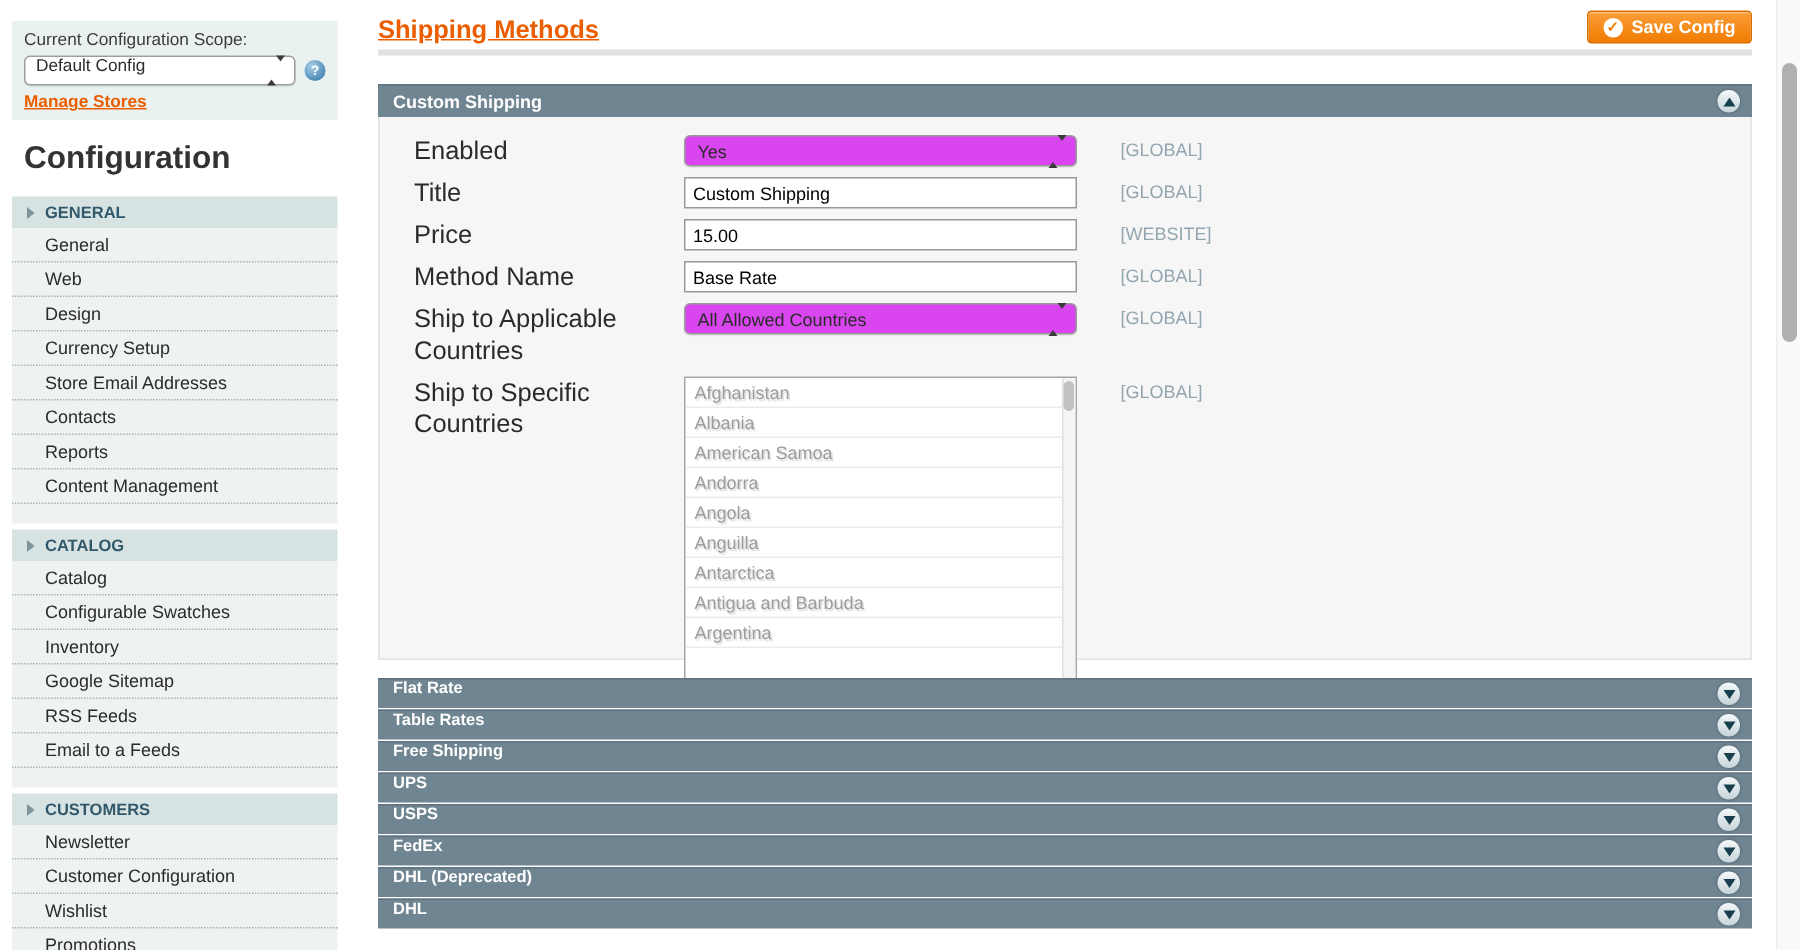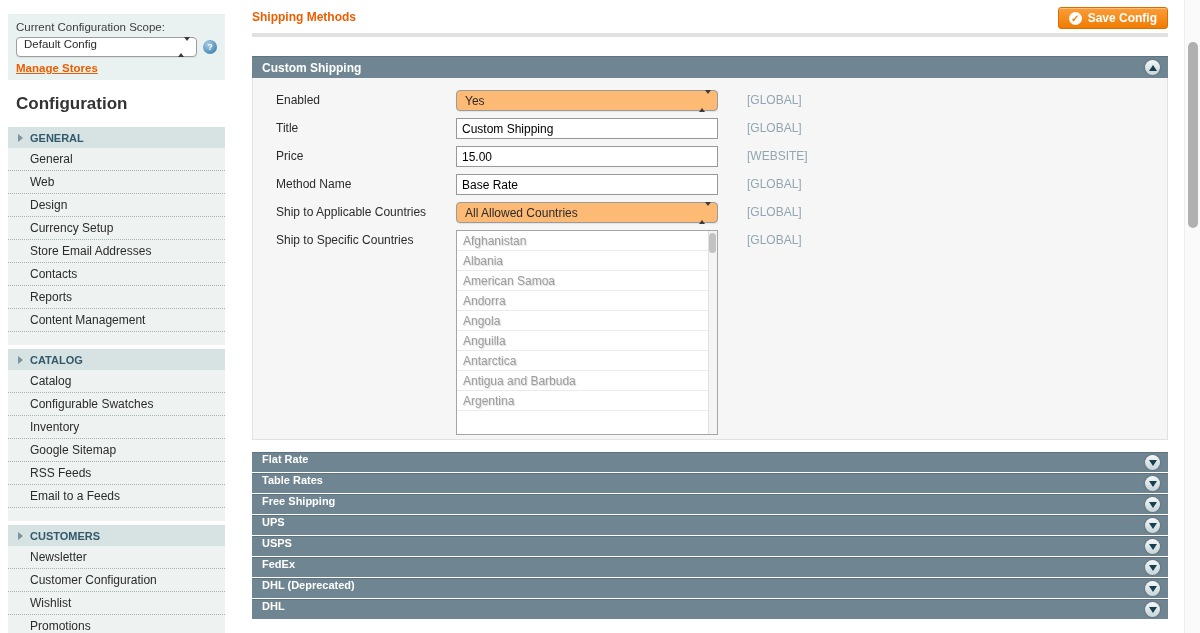--- a/index.html
+++ b/index.html
@@ -12,34 +12,34 @@
   .scope-caption { font-size:11.5px; color:#3c3c3c; margin-bottom:4px; }
   .scope-row { display:flex; align-items:center; }
   .scope-select { width:181px; height:20px; background:#fff; border:1px solid #9d9d9d;
     border-radius:4px; display:flex; align-items:flex-start; padding:0 18px 0 7px;
     position:relative; font-size:11.5px; cursor:pointer; box-shadow:0 1px 1px rgba(0,0,0,.07); }
   .help-icon { width:14px; height:14px; border-radius:50%; margin-left:6px; flex:none;
     background:radial-gradient(circle at 35% 30%, #a6cde5, #4d8bb7 72%);
     color:#fff; font-size:9px; font-weight:bold; text-align:center; line-height:14px; }
   .manage-stores { display:inline-block; margin-top:5px; font-size:11.5px; font-weight:bold;
     color:#eb5e00; text-decoration:underline; cursor:pointer; }
-  .sidebar-title { font-size:17px; font-weight:bold; color:#333; padding:14px 0 13px 8px; }
+  .sidebar-title { font-size:21px; font-weight:bold; color:#333; padding:14px 0 13px 8px; }
   .side-section { margin-bottom:4px; }
   .side-header { height:21px; background:#d7e3e2; position:relative; display:flex;
     align-items:center; cursor:pointer; }
   .side-arrow { position:absolute; left:10px; width:0; height:0;
     border-left:5px solid #7e939b; border-top:4px solid transparent; border-bottom:4px solid transparent; }
   .side-header-label { margin-left:22px; font-size:11px; font-weight:bold; color:#31596b; }
   .side-items { list-style:none; background:#eef3f1; padding-bottom:13px; }
   .side-items li { height:23px; line-height:22px; padding-left:22px; font-size:12px;
     color:#2b2b2b; border-bottom:1px dotted #a8b2b2; cursor:pointer; }
 
   
   #main { position:absolute; left:252px; top:0; width:916px; height:633px; }
-  .page-title { position:absolute; left:0; top:10px; font-size:12px; font-weight:bold; color:#eb5e00; }
+  .page-title { position:absolute; left:0; top:10px; font-size:17px; font-weight:bold; color:#eb5e00;text-decoration:underline; }
   .save-btn { position:absolute; right:0; top:7px; height:22px; display:flex; align-items:center;
     gap:6px; padding:0 10px; background:linear-gradient(#fb9d38,#f07c02);
     border:1px solid #da6f00; border-radius:3px; color:#fff; font-weight:bold; font-size:12px;
     cursor:pointer; box-shadow:inset 0 1px 0 rgba(255,255,255,.35); font-family:inherit; }
   .save-icon { width:13px; height:13px; border-radius:50%; background:#fff; color:#ef7c02;
     font-size:10px; line-height:13px; text-align:center; font-weight:bold; }
   .header-rule { position:absolute; top:33px; left:0; width:100%; height:4px; background:#e1e1e1; }
 
   .config-section { position:absolute; left:0; width:916px; top:56px; }
   .section-header { height:22px; background:#6f8591; border-top:1px solid #5e737f;
@@ -50,26 +50,26 @@
     justify-content:center; box-shadow:0 0 2px rgba(0,0,0,.35); cursor:pointer; }
   .tri-up { width:0; height:0; border-left:4px solid transparent; border-right:4px solid transparent;
     border-bottom:6px solid #173f4e; }
   .tri-down { width:0; height:0; border-left:4px solid transparent; border-right:4px solid transparent;
     border-top:6px solid #173f4e; }
   .section-header .collapse-btn { top:3px; }
 
   .section-body { background:#f6f6f6; border:1px solid #e2e2e2; border-top:none;
     height:362px; padding:12px 0 0 23px; }
   .field-row { display:flex; margin-bottom:7px; }
-  .field-label { width:180px; font-size:12px; color:#2b2b2b; line-height:21px; }
+  .field-label { width:180px; font-size:17px; color:#2b2b2b; line-height:21px; }
   .field-cell { width:262px; flex:none; }
   .text-input { width:262px; height:21px; border:1px solid #989898; background:#fff;
     font-size:12px; padding:0 5px; font-family:inherit; }
   .select-box { width:262px; height:21px; border:1px solid #9b9b9b; border-radius:4px;
-    background:#fdba74; display:flex; align-items:center; padding:0 20px 0 8px; position:relative;
+    background:#d946ef; display:flex; align-items:center; padding:0 20px 0 8px; position:relative;
     font-size:12px; cursor:pointer; box-shadow:0 1px 1px rgba(0,0,0,.08); }
   .stepper { position:absolute; right:6px; top:50%; transform:translateY(-50%); }
   .stepper .up { width:0; height:0; border-left:3.5px solid transparent; border-right:3.5px solid transparent;
     border-bottom:4.5px solid #3a3a3a; margin-bottom:2px; }
   .stepper .down { width:0; height:0; border-left:3.5px solid transparent; border-right:3.5px solid transparent;
     border-top:4.5px solid #3a3a3a; }
   .multiselect { width:262px; height:205px; border:1px solid #a5a5a5; background:#fff;
     position:relative; overflow:hidden; cursor:default; }
   .ms-option { height:20px; line-height:20px; padding-left:6px; border-bottom:1px solid #ebebeb;
     font-size:12px; color:#9c9c9c; text-shadow:1px 1px 1px #d8d8d8; filter:blur(.4px); }

